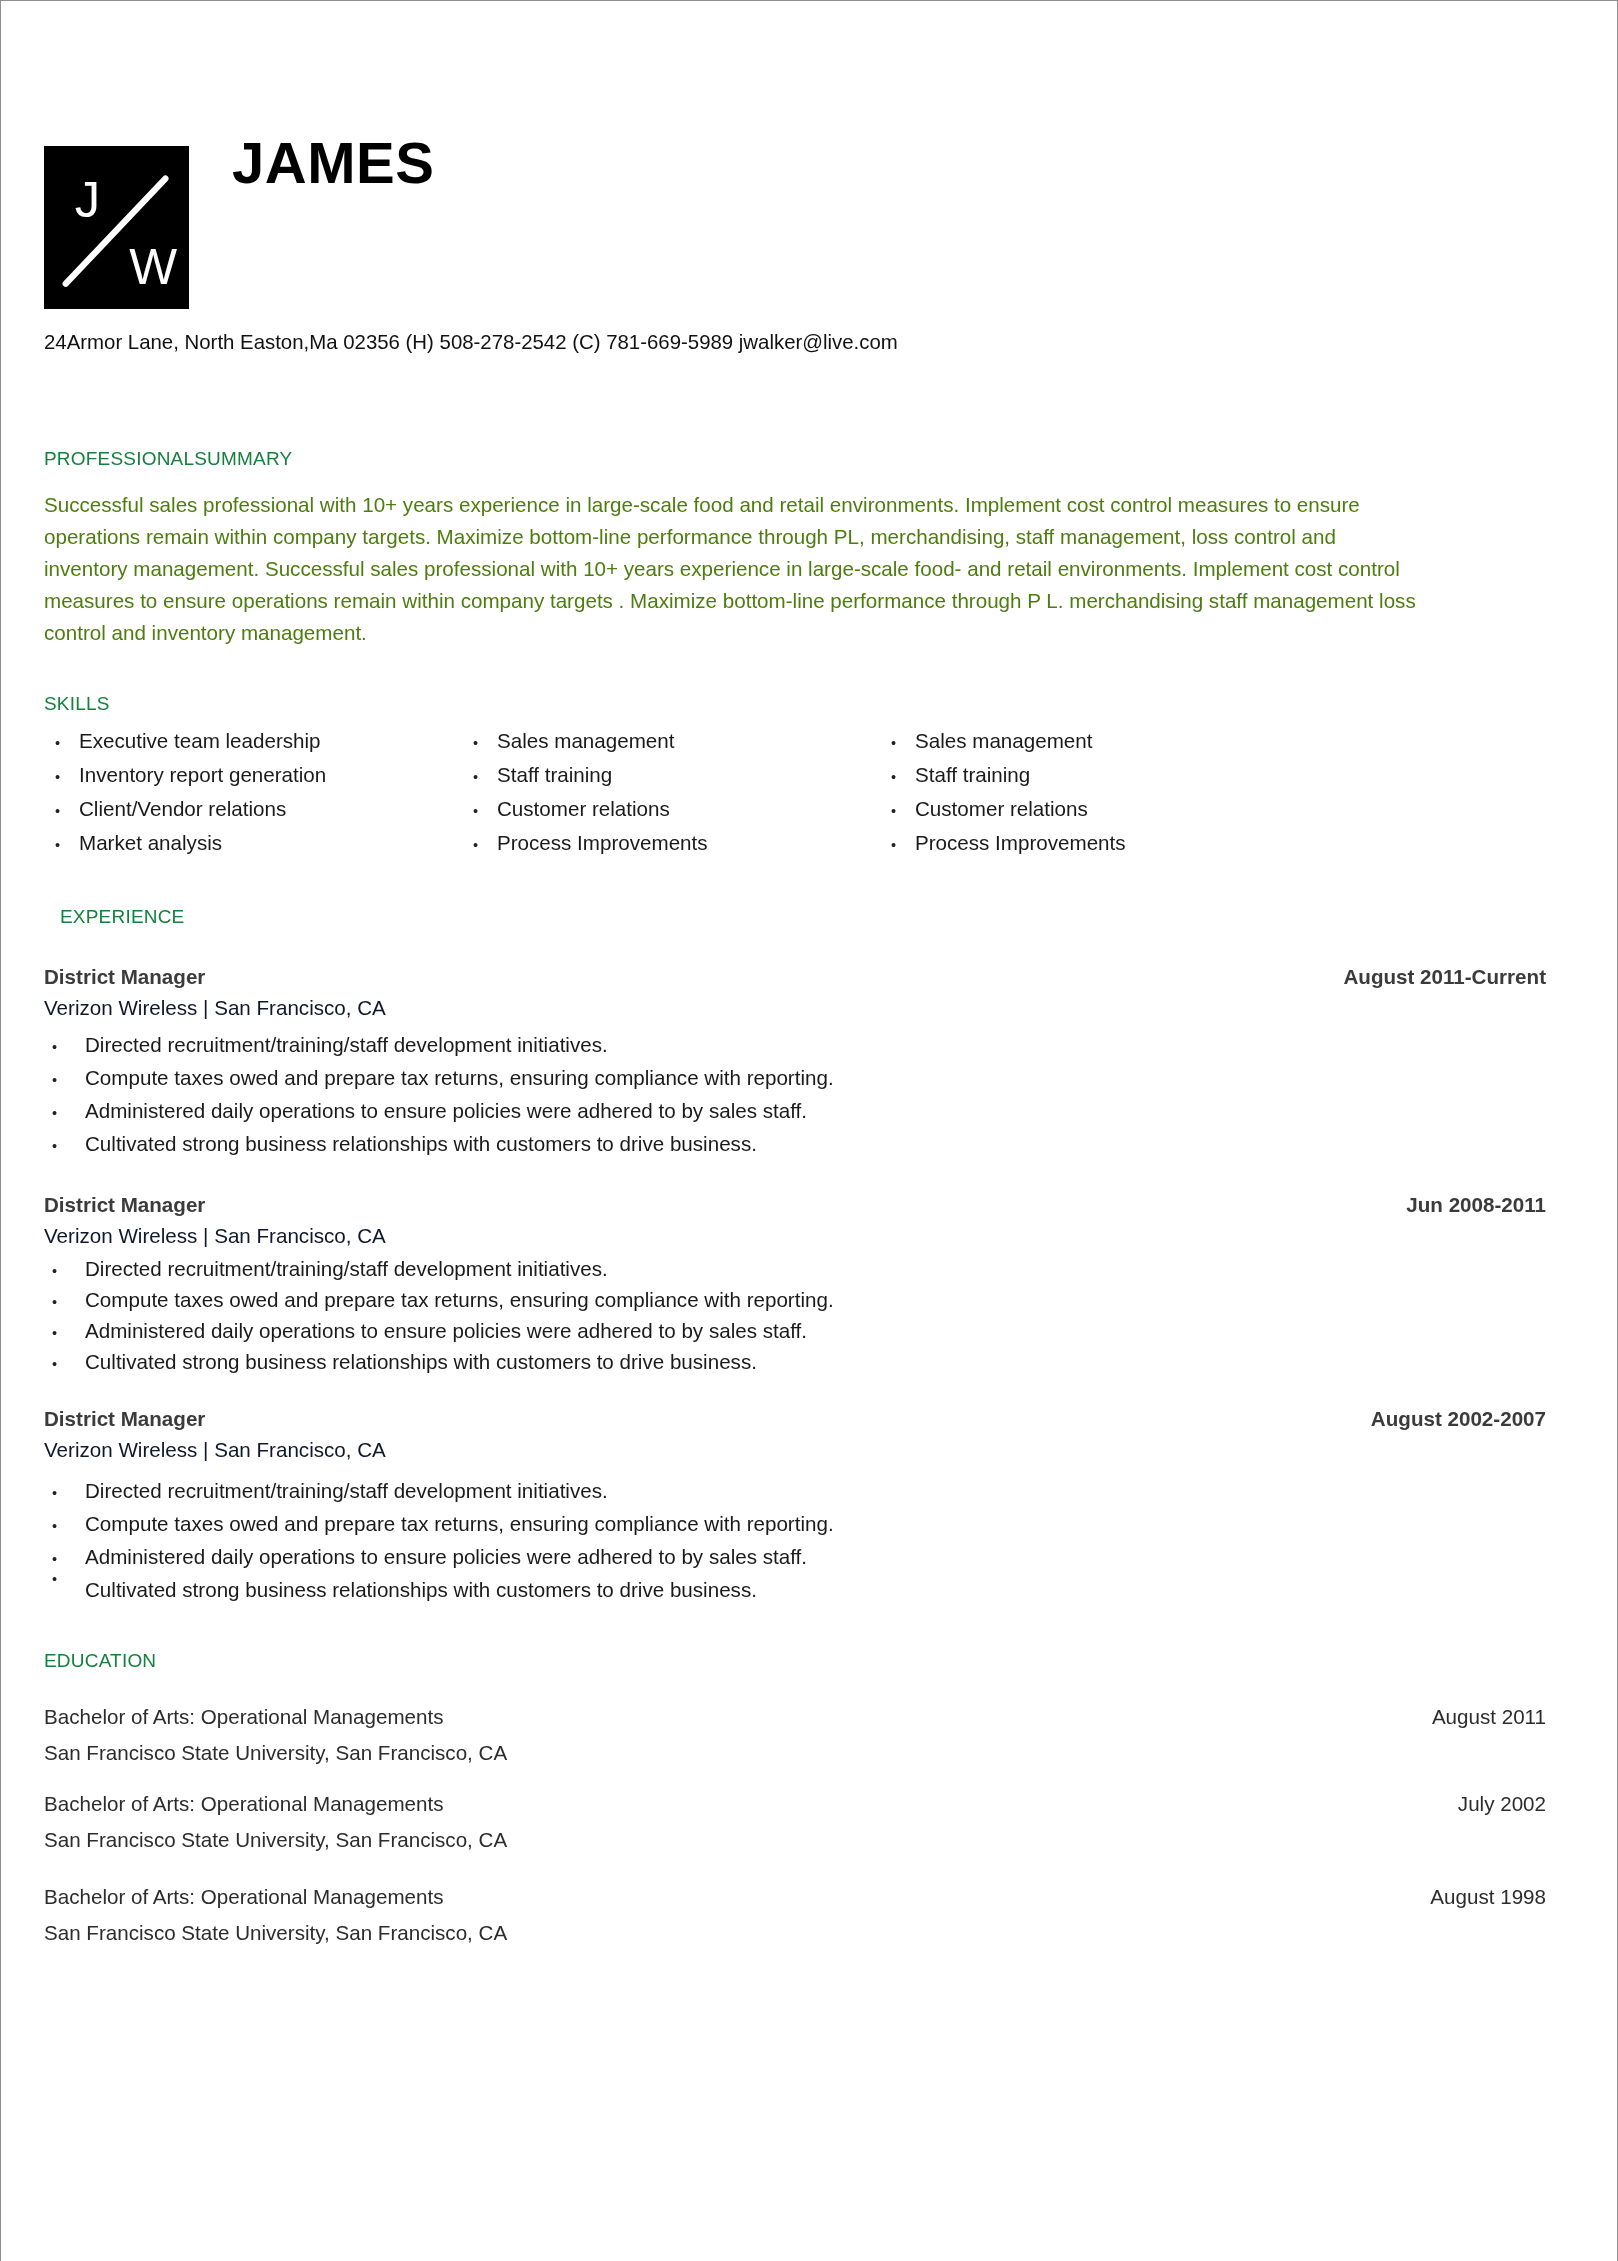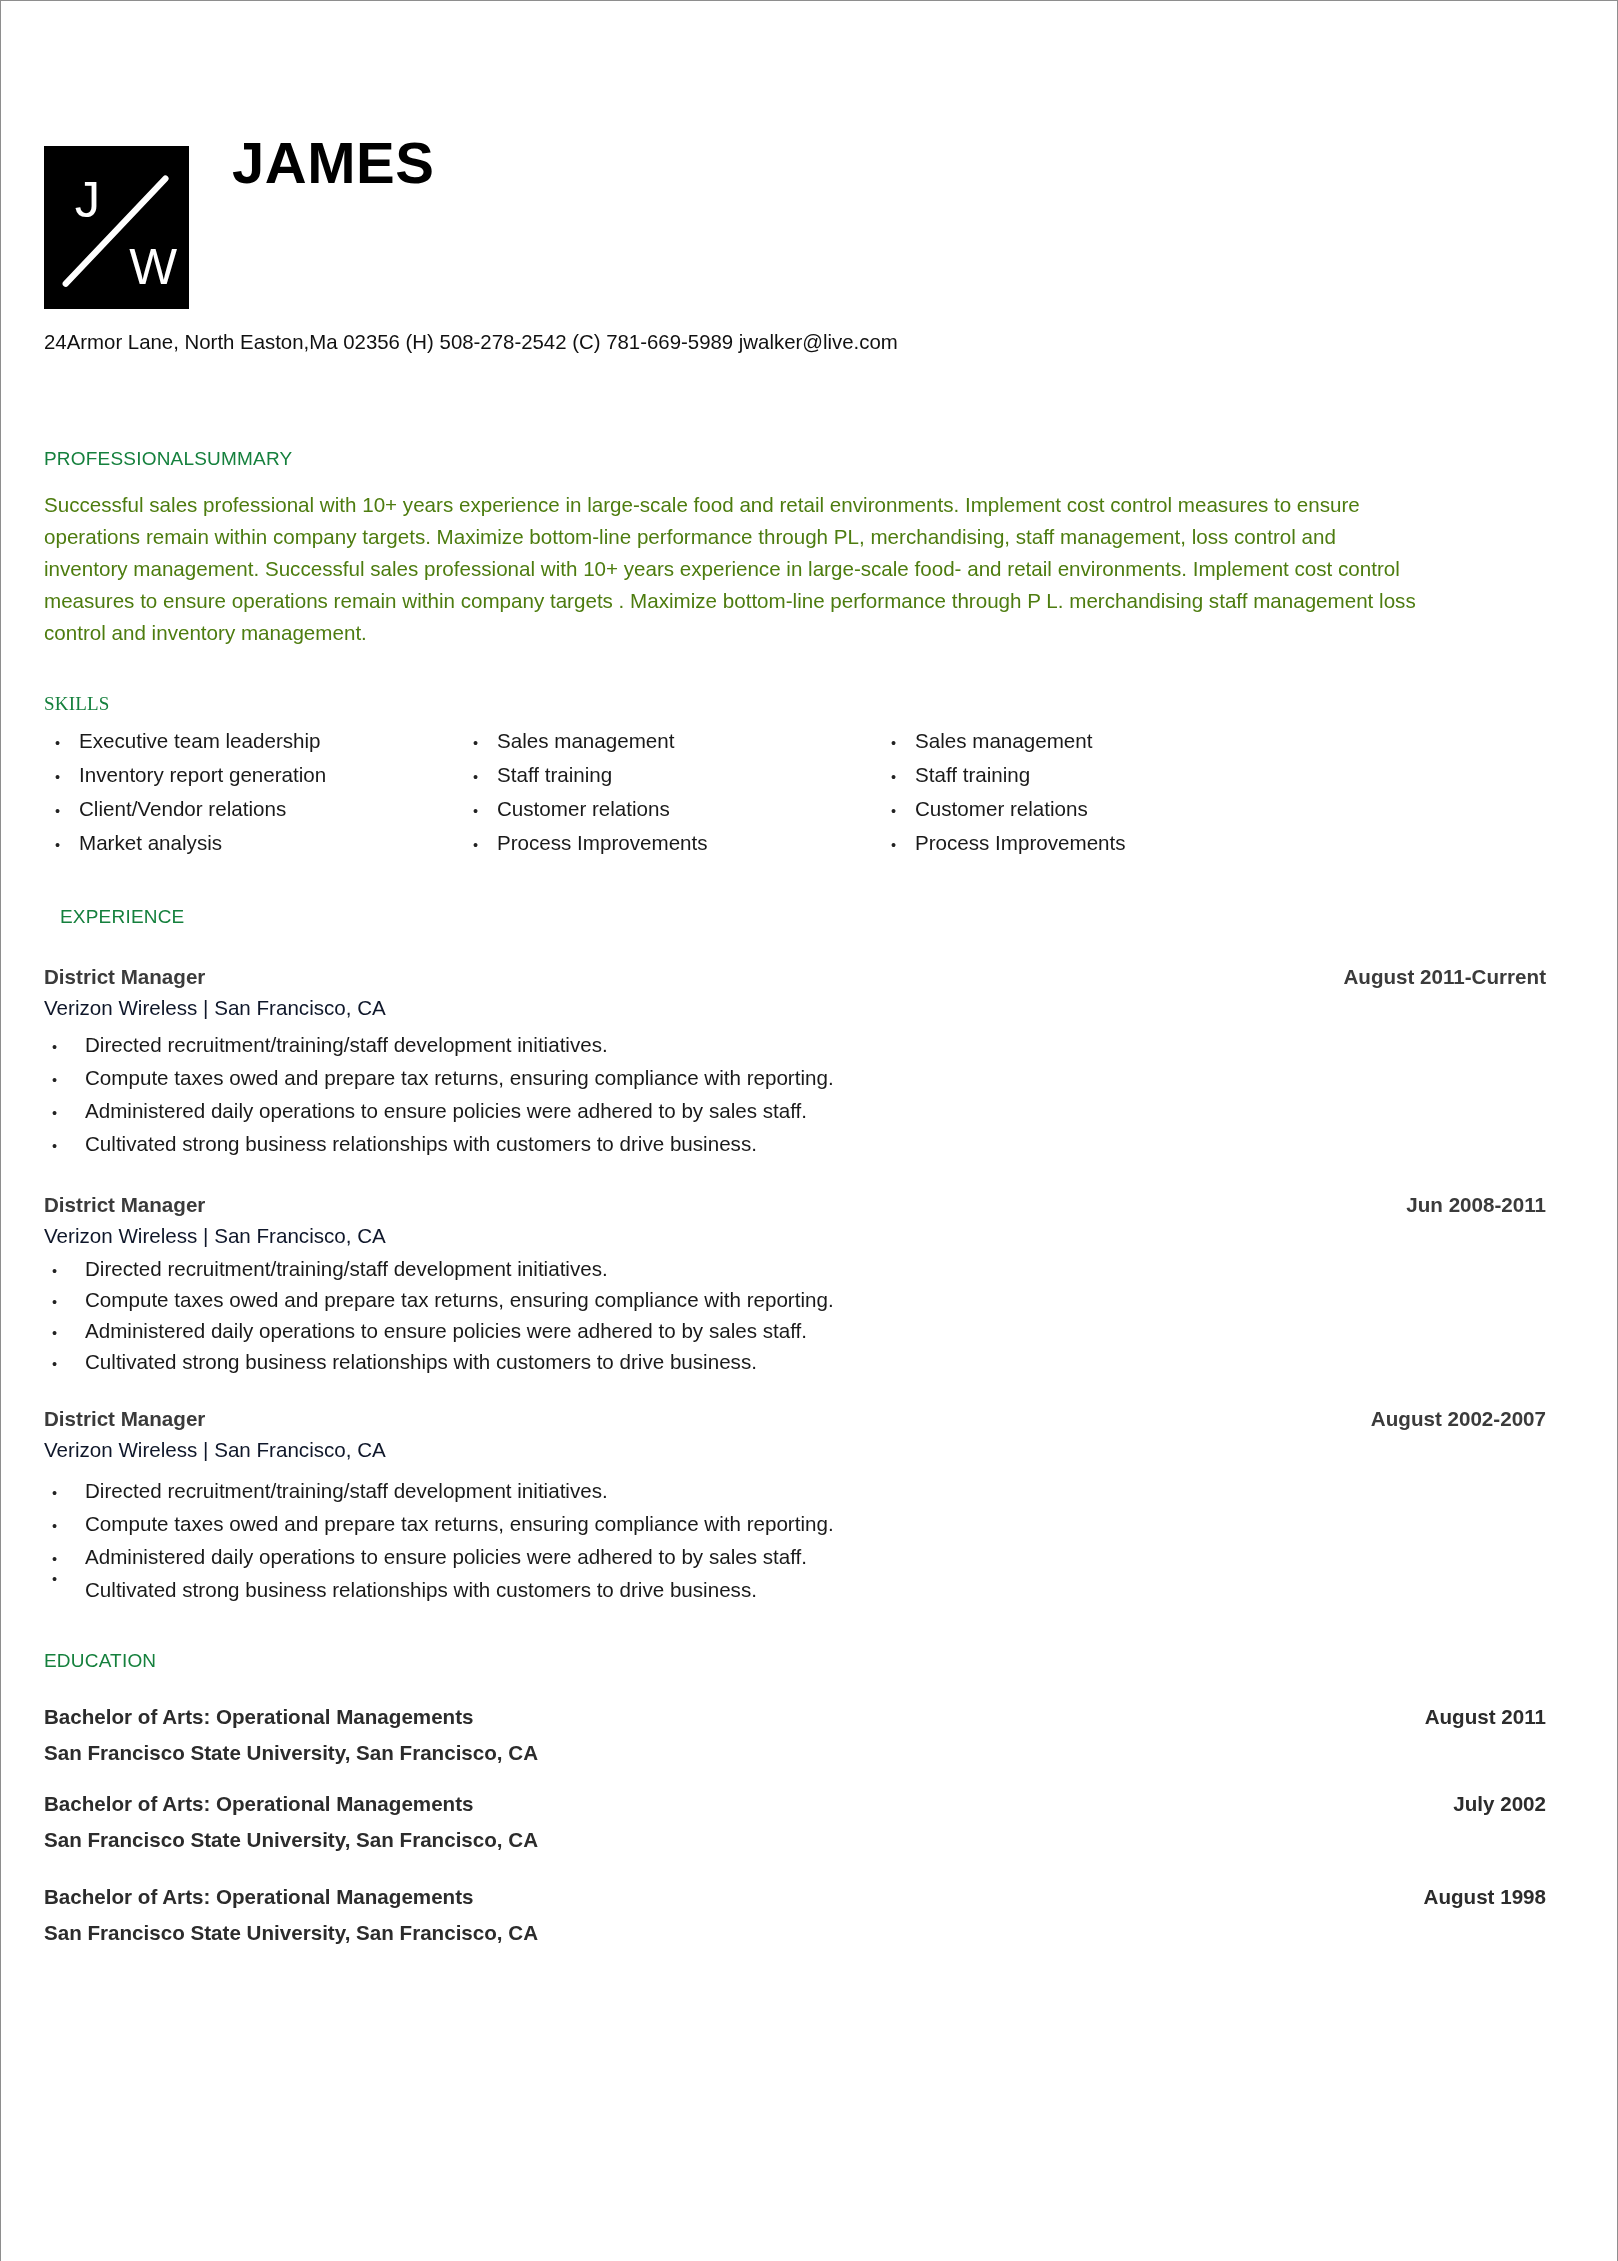--- a/index.html
+++ b/index.html
@@ -78,21 +78,21 @@
     left: 0;
     top: 488px;
     width: 1380px;
     font-size: 20.6px;
     line-height: 32px;
     color: #4d7c0f;
     text-align: left;
   }
 
   
-  .skills-head { position: absolute; left: 0; top: 692px; font-family: Liberation Serif, serif; }
+  .skills-head { position: absolute; left: 0; top: 692px; }
   .skills-grid {
     position: absolute;
     left: 0;
     top: 728px;
     width: 1285px;
     display: grid;
     grid-template-columns: 418px 418px 418px;
   }
   .skill-col { }
   .skill-item {
@@ -143,21 +143,21 @@
     flex: 0 0 auto;
     font-size: 14.5px;
     line-height: 1;
     padding-left: 8.1px;
     box-sizing: border-box;
     color: #222;
   }
 
   
   .edu-head { position: absolute; left: 0; top: 1649px; }
-  .edu-block { position: absolute; left: 0; width: 1502px; font-weight: bold; }
+  .edu-block { position: absolute; left: 0; width: 1502px; }
   .edu-row {
     display: flex;
     justify-content: space-between;
     align-items: baseline;
     font-size: 20.6px;
     color: #2c2c2c;
     line-height: 36px;
   }
   .edu-school {
     font-size: 20.6px;

